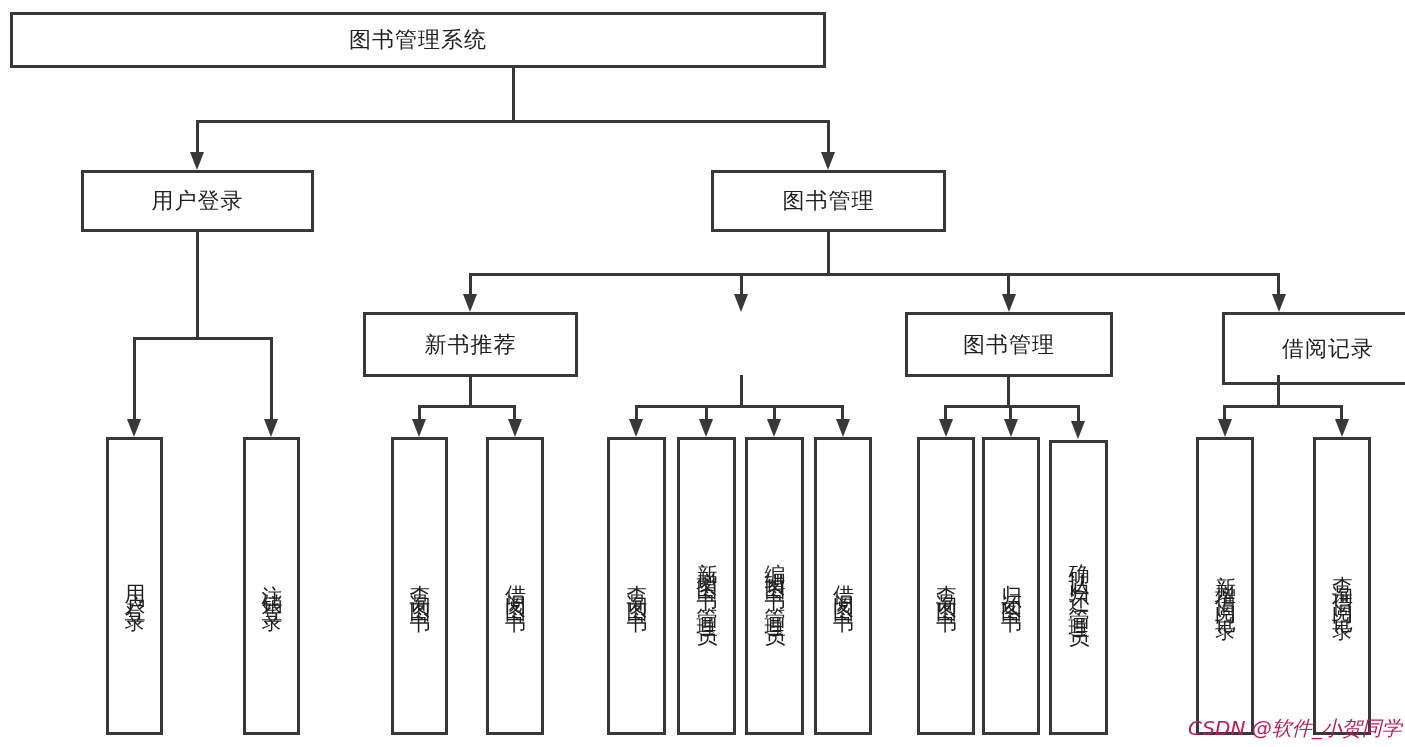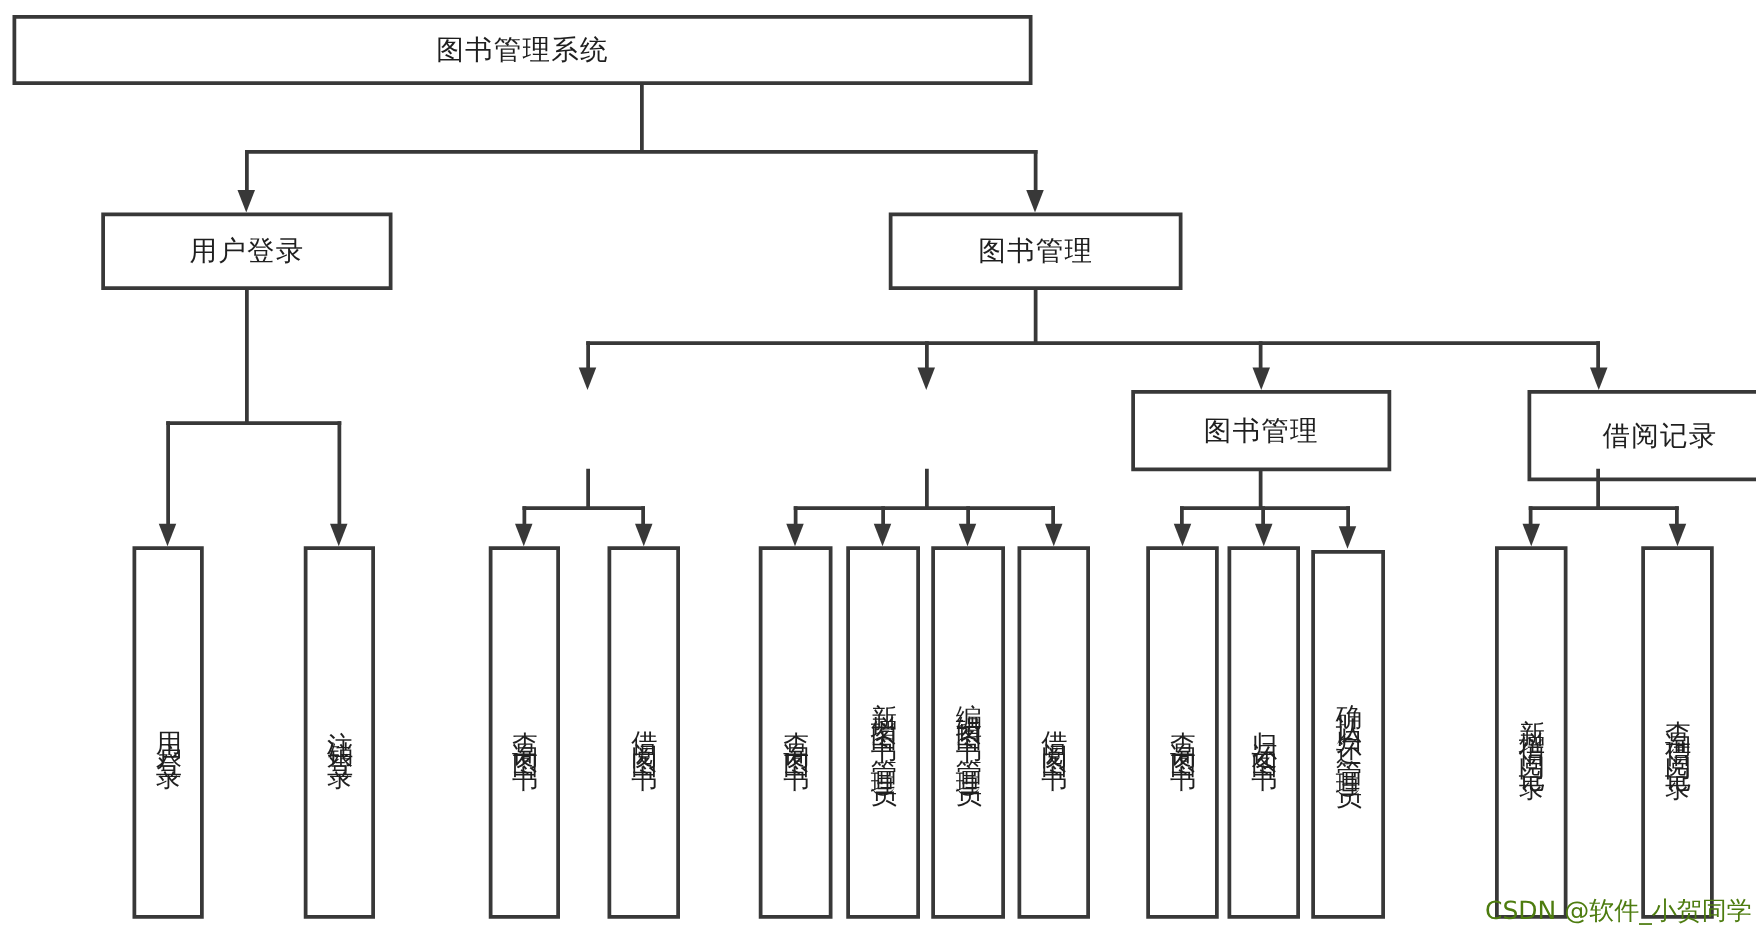--- a/index.html
+++ b/index.html
@@ -56,22 +56,23 @@
     width:0;height:0;
     border-left:7px solid transparent;
     border-right:7px solid transparent;
     border-top:18px solid var(--line);
   }
   .watermark{
     position:absolute;
     left:1188px;
     top:715px;
     font-size:20px;
-    color:#4d7c0f;
+    color:#be185d;
     white-space:nowrap;
+    font-style:italic;
   }
 </style>
 </head>
 <body>
 
 <div class="canvas">
 
   <div class="box" style="left:10px;top:12px;width:816px;height:56px;">
     <span>图书管理系统</span>
   </div>
@@ -101,20 +102,23 @@
   <div class="hl" style="left:469px;top:273px;width:811px;"></div>
   <div class="vl" style="left:469px;top:273px;height:24px;"></div>
   <div class="arr" style="left:463px;top:294px;"></div>
   <div class="vl" style="left:740px;top:273px;height:24px;"></div>
   <div class="arr" style="left:734px;top:294px;"></div>
   <div class="vl" style="left:1007px;top:273px;height:24px;"></div>
   <div class="arr" style="left:1002px;top:294px;"></div>
   <div class="vl" style="left:1277px;top:273px;height:24px;"></div>
   <div class="arr" style="left:1272px;top:294px;"></div>
 
+  <div class="box" style="left:363px;top:312px;width:215px;height:65px;">
+    <span>新书推荐</span>
+  </div>
   <div class="box" style="left:905px;top:312px;width:208px;height:65px;">
     <span>图书管理</span>
   </div>
   <div class="box" style="left:1222px;top:312px;width:212px;height:73px;">
     <span>借阅记录</span>
   </div>
 
   <div class="vl" style="left:469px;top:375px;height:32px;"></div>
   <div class="hl" style="left:418px;top:405px;width:98px;"></div>
   <div class="vl" style="left:418px;top:405px;height:16px;"></div>

